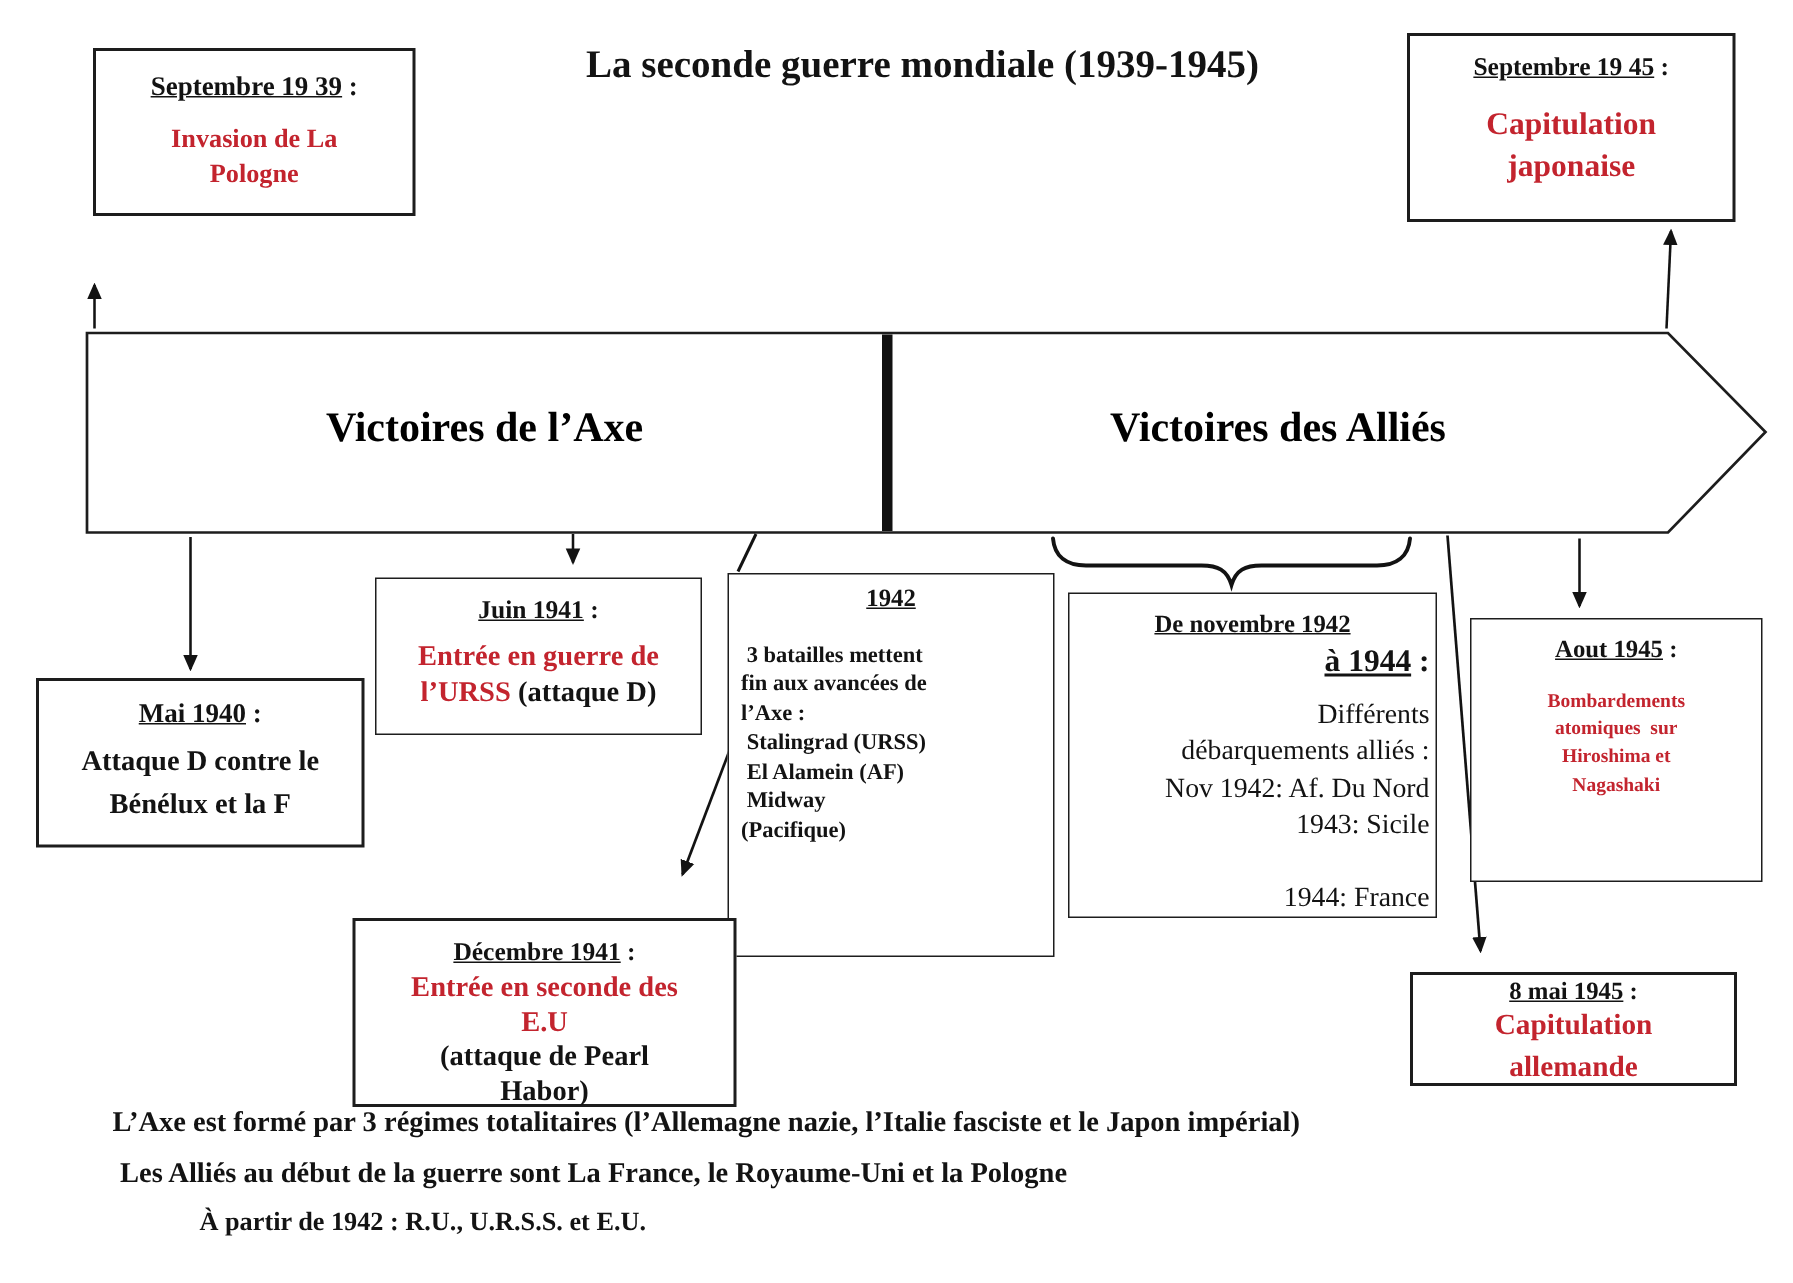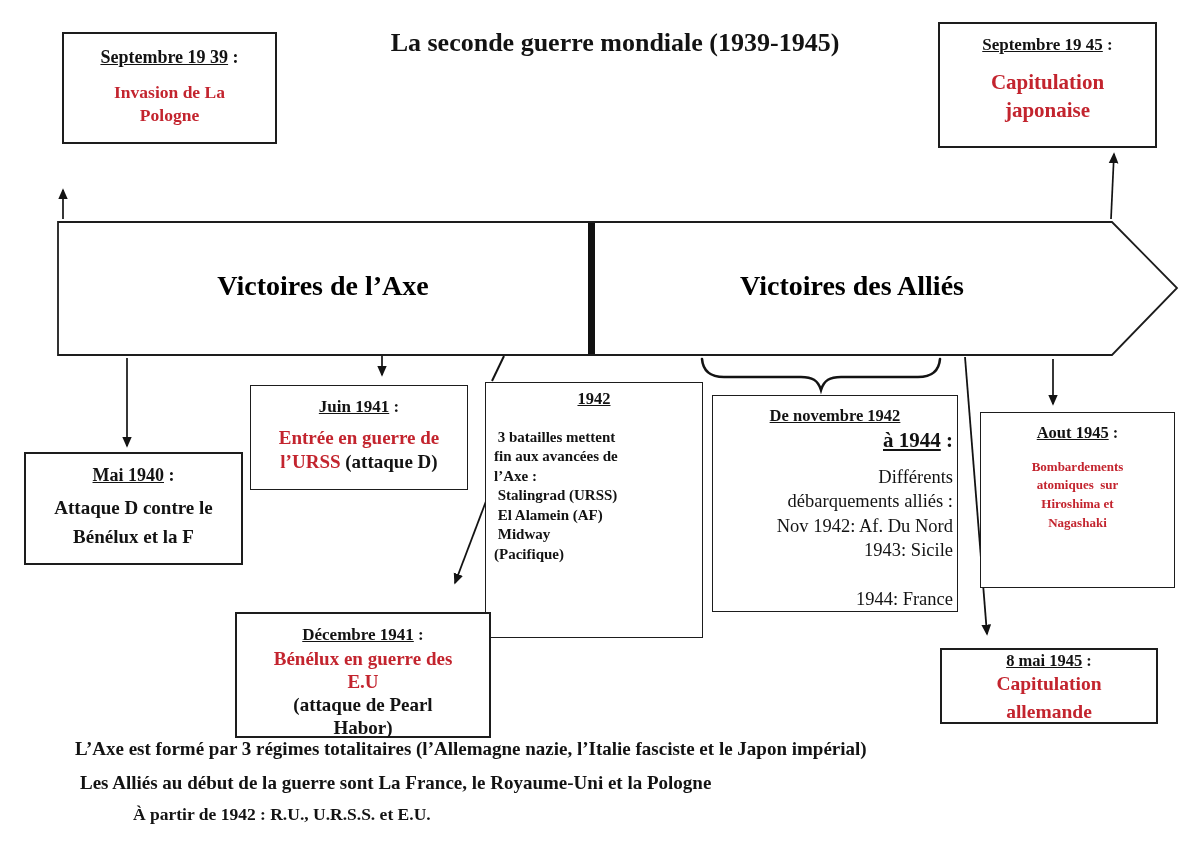--- a/index.html
+++ b/index.html
@@ -87,21 +87,21 @@
 fin aux avancées de
 l’Axe :
  Stalingrad (URSS)
  El Alamein (AF)
  Midway
 (Pacifique)</div>
   </div>
 
   <div class="box" style="left:235px;top:582px;width:256px;height:126px;margin-top:30px;">
     <div class="hdr" style="margin-top:4px;"><span class="u">Décembre 1941</span><span> :</span></div>
-    <div class="body-red" style="font-size:19px;margin-top:3px;line-height:1.2;">Bénélux en guerre des
+    <div class="body-red" style="font-size:19px;margin-top:3px;line-height:1.2;">Entrée en seconde des
 E.U</div>
     <div class="body-black" style="font-size:19px;line-height:1.2;">(attaque de Pearl
 Habor)</div>
   </div>
 
   <div class="box thin" style="left:712px;top:395px;width:246px;height:217px;">
     <div class="hdr" style="font-size:16.5px;margin-top:4px;"><span class="u">De novembre 1942</span></div>
     <div class="hdr" style="font-size:21px;text-align:right;"><span class="u">à 1944</span><span> :</span></div>
     <div style="font-size:18.5px;margin-top:12px;line-height:1.32;text-align:right;white-space:pre-wrap;padding-left:4px;"> Différents
 débarquements alliés :

